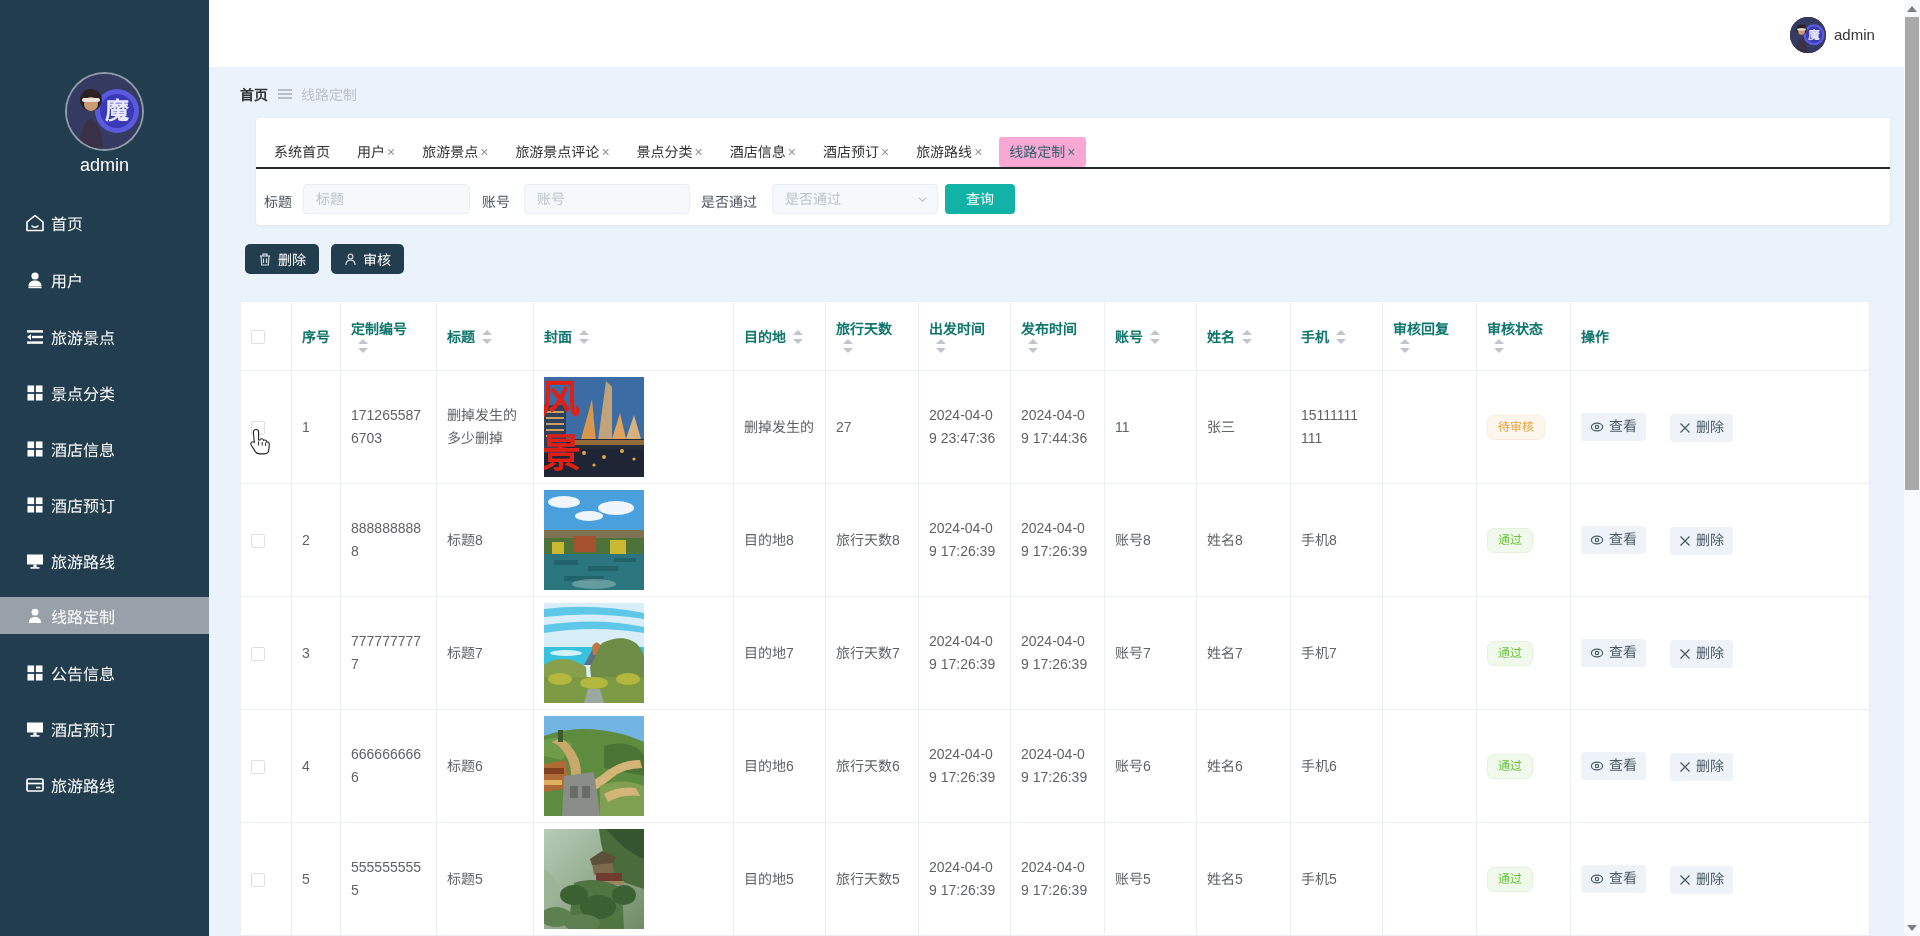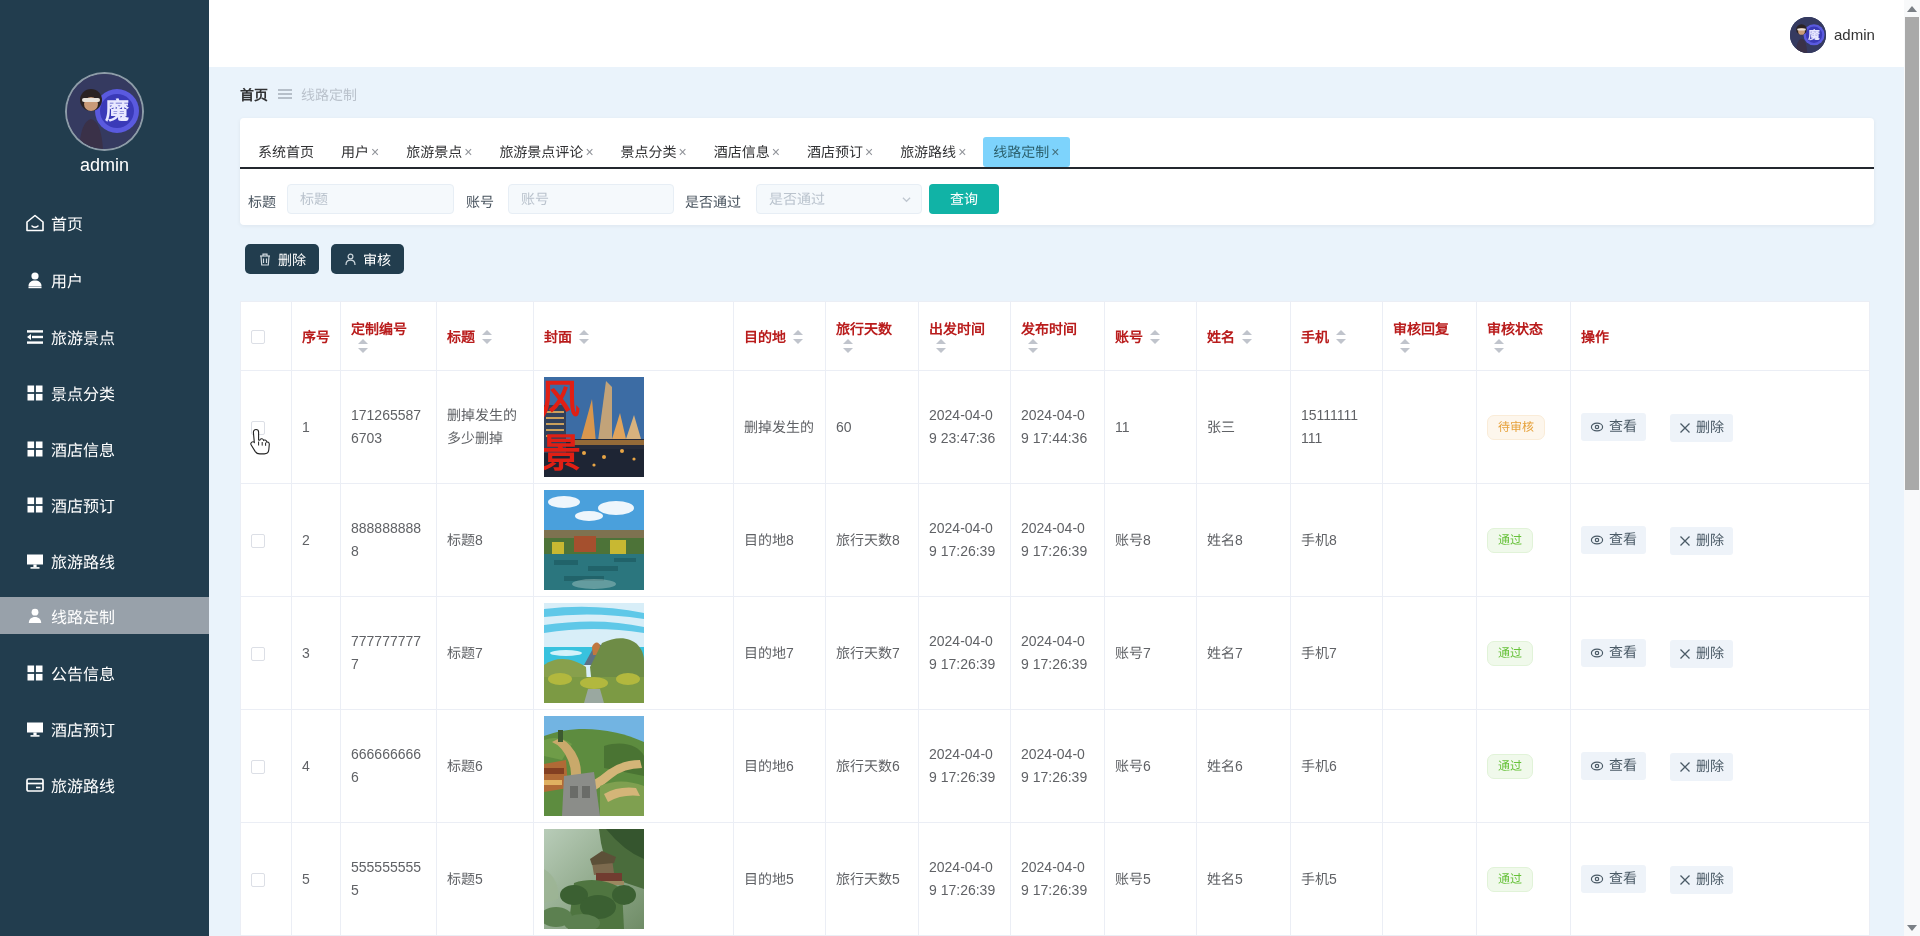--- a/index.html
+++ b/index.html
@@ -23,44 +23,44 @@
 .tb-avatar { position:absolute; left:1581px; top:17px; width:36px; height:36px; border-radius:50%; overflow:hidden; background:#2c3a66; }
 .tb-admin { position:absolute; left:1625px; top:26px; font-size:15px; color:#333; }
 
 
 .crumb { position:absolute; left:240px; top:86px; height:16px; display:flex; align-items:center; }
 .crumb .b1 { font-weight:bold; color:#303133; font-size:14px; }
 .crumb .sep { margin:0 9px 0 10px; }
 .crumb .b2 { color:#bac2cc; font-size:14px; }
 
 
-.card { position:absolute; left:240px; top:118px; width:1634px; height:107px; background:#fff; border-radius:4px; box-shadow:0 1px 4px rgba(0,21,41,.06); }
+.card { position:absolute; left:256px; top:118px; width:1634px; height:107px; background:#fff; border-radius:4px; box-shadow:0 1px 4px rgba(0,21,41,.06); }
 .tabs { position:absolute; left:8px; top:19px; height:30px; display:flex; }
 .tab { height:30px; line-height:30px; padding:0 10px; margin-right:7px; color:#303133; font-size:14px; white-space:nowrap; }
 .tab .x { color:#909399; margin-left:2px; font-size:14px; }
-.tab.act { background:#7dd3fc; border-radius:3px; color:#2c616e; }
+.tab.act { background:#f9a8d4; border-radius:3px; color:#2c616e; }
 .tab.act .x { color:#43707c; }
 .tabline { position:absolute; left:0; top:49px; width:1634px; height:2px; background:#23272e; }
 .filters { position:absolute; left:0; top:66px; width:100%; height:30px; }
 .flabel { position:absolute; top:7px; font-size:14px; color:#48535e; }
 .finput { position:absolute; top:0; height:30px; background:#f5f9fc; border:1px solid #e7eef5; border-radius:4px; font-size:14px; color:#bac3cd; line-height:28px; padding-left:12px; }
 .fselect { position:absolute; top:0; height:30px; background:#f5f9fc; border:1px solid #e7eef5; border-radius:4px; font-size:14px; color:#bac3cd; line-height:28px; padding-left:12px; }
 .chev { position:absolute; right:10px; top:10px; width:9px; height:9px; }
 .qbtn { position:absolute; left:689px; top:0; width:70px; height:30px; background:#11b3a6; color:#fff; border-radius:4px; text-align:center; line-height:30px; font-size:14px; }
 
 
 .dbtns { position:absolute; left:245px; top:244px; display:flex; }
 .dbtn { height:30px; background:#223d4e; border-radius:5px; color:#fff; font-size:14px; display:flex; align-items:center; padding:0 13px; margin-right:12px; }
 .dbtn svg { margin-right:6px; }
 
 
 .tblwrap { position:absolute; left:240px; top:301px; width:1629px; background:#fff; }
 table.tb { border-collapse:collapse; table-layout:fixed; width:1629px; }
 .tb th, .tb td { border:1px solid #ebeef5; padding:6px 10px; font-size:14px; vertical-align:middle; text-align:left; word-break:break-all; }
-.tb th { height:69px; color:#b91c1c; font-weight:bold; background:#fff; }
+.tb th { height:69px; color:#0f766e; font-weight:bold; background:#fff; }
 .tb td { height:113px; color:#606266; line-height:23px; }
 .caret { display:inline-block; vertical-align:middle; width:24px; height:14px; position:relative; margin-top:-2px; }
 .caret:before { content:""; position:absolute; left:7px; top:0; border:5px solid transparent; border-bottom-color:#c0c4cc; border-top-width:0; }
 .caret:after { content:""; position:absolute; left:7px; bottom:0; border:5px solid transparent; border-top-color:#c0c4cc; border-bottom-width:0; }
 .cb { display:inline-block; width:14px; height:14px; border:1px solid #dcdfe6; border-radius:2px; background:#fff; vertical-align:middle; }
 .tag { display:inline-block; height:25px; line-height:23px; padding:0 10px; font-size:12px; border-radius:7px; }
 .tag.warn { color:#e6a23c; background:#fdf6ec; border:1px solid #faecd8; }
 .tag.ok { color:#67c23a; background:#f0f9eb; border:1px solid #e1f3d8; }
 .abtn { display:inline-flex; align-items:center; height:28px; padding:0 9px; background:#eef3f9; border-radius:3px; color:#4a5a66; font-size:14px; margin-right:24px; }
 .abtn svg { margin-right:5px; }
@@ -333,21 +333,21 @@
                 <circle cx="60" cy="80" r="2"></circle>
                 <circle cx="78" cy="74" r="2"></circle>
                 <circle cx="90" cy="82" r="1.6"></circle>
                 <circle cx="50" cy="88" r="1.6"></circle>
               </g>
               <text x="16" y="36" font-size="40" font-weight="bold" fill="#e01f14" text-anchor="middle" font-family="Liberation Sans">风</text>
               <text x="17" y="90" font-size="40" font-weight="bold" fill="#e01f14" text-anchor="middle" font-family="Liberation Sans">景</text>
             </svg>
           </td>
   <td>删掉发生的</td>
-  <td>60</td>
+  <td>27</td>
   <td>2024-04-0<br>9 23:47:36</td>
   <td>2024-04-0<br>9 17:44:36</td>
   <td>11</td>
   <td>张三</td>
   <td>15111111<br>111</td>
   <td></td>
   <td><span class="tag warn">待审核</span></td>
   <td><span class="abtn"><svg width="14" height="14" viewBox="0 0 14 14">
                 <ellipse cx="7" cy="7" rx="5.6" ry="3.8" fill="none" stroke="#4a5a66" stroke-width="1.2"></ellipse>
                 <circle cx="7" cy="7" r="1.7" fill="none" stroke="#4a5a66" stroke-width="1.2"></circle>

